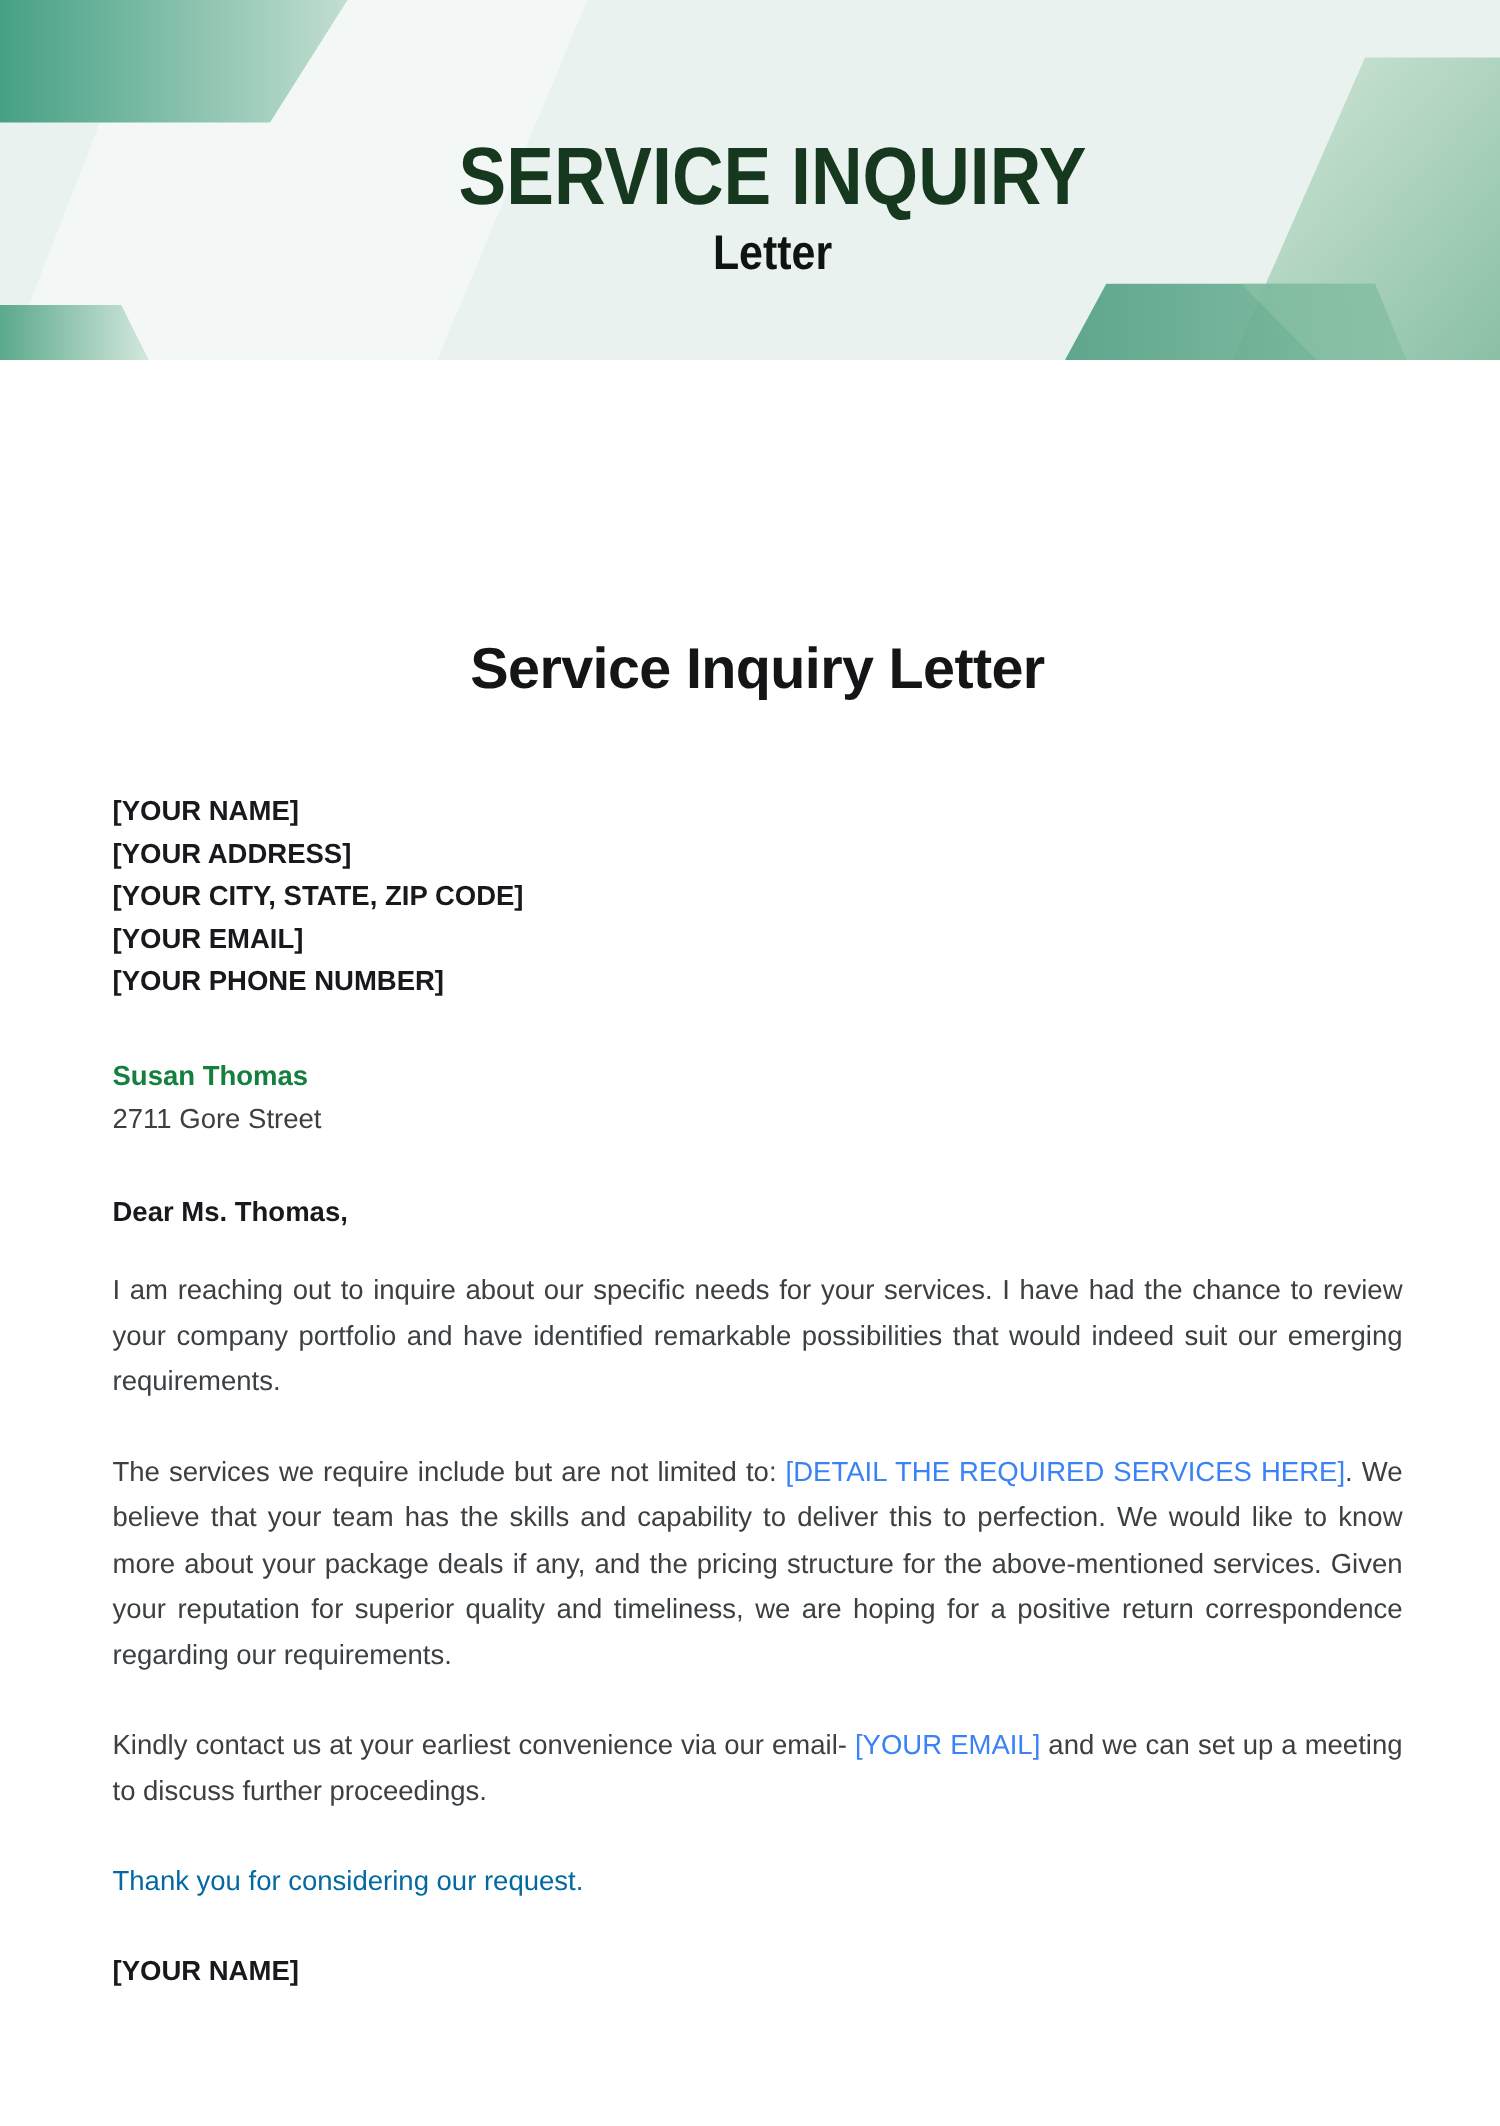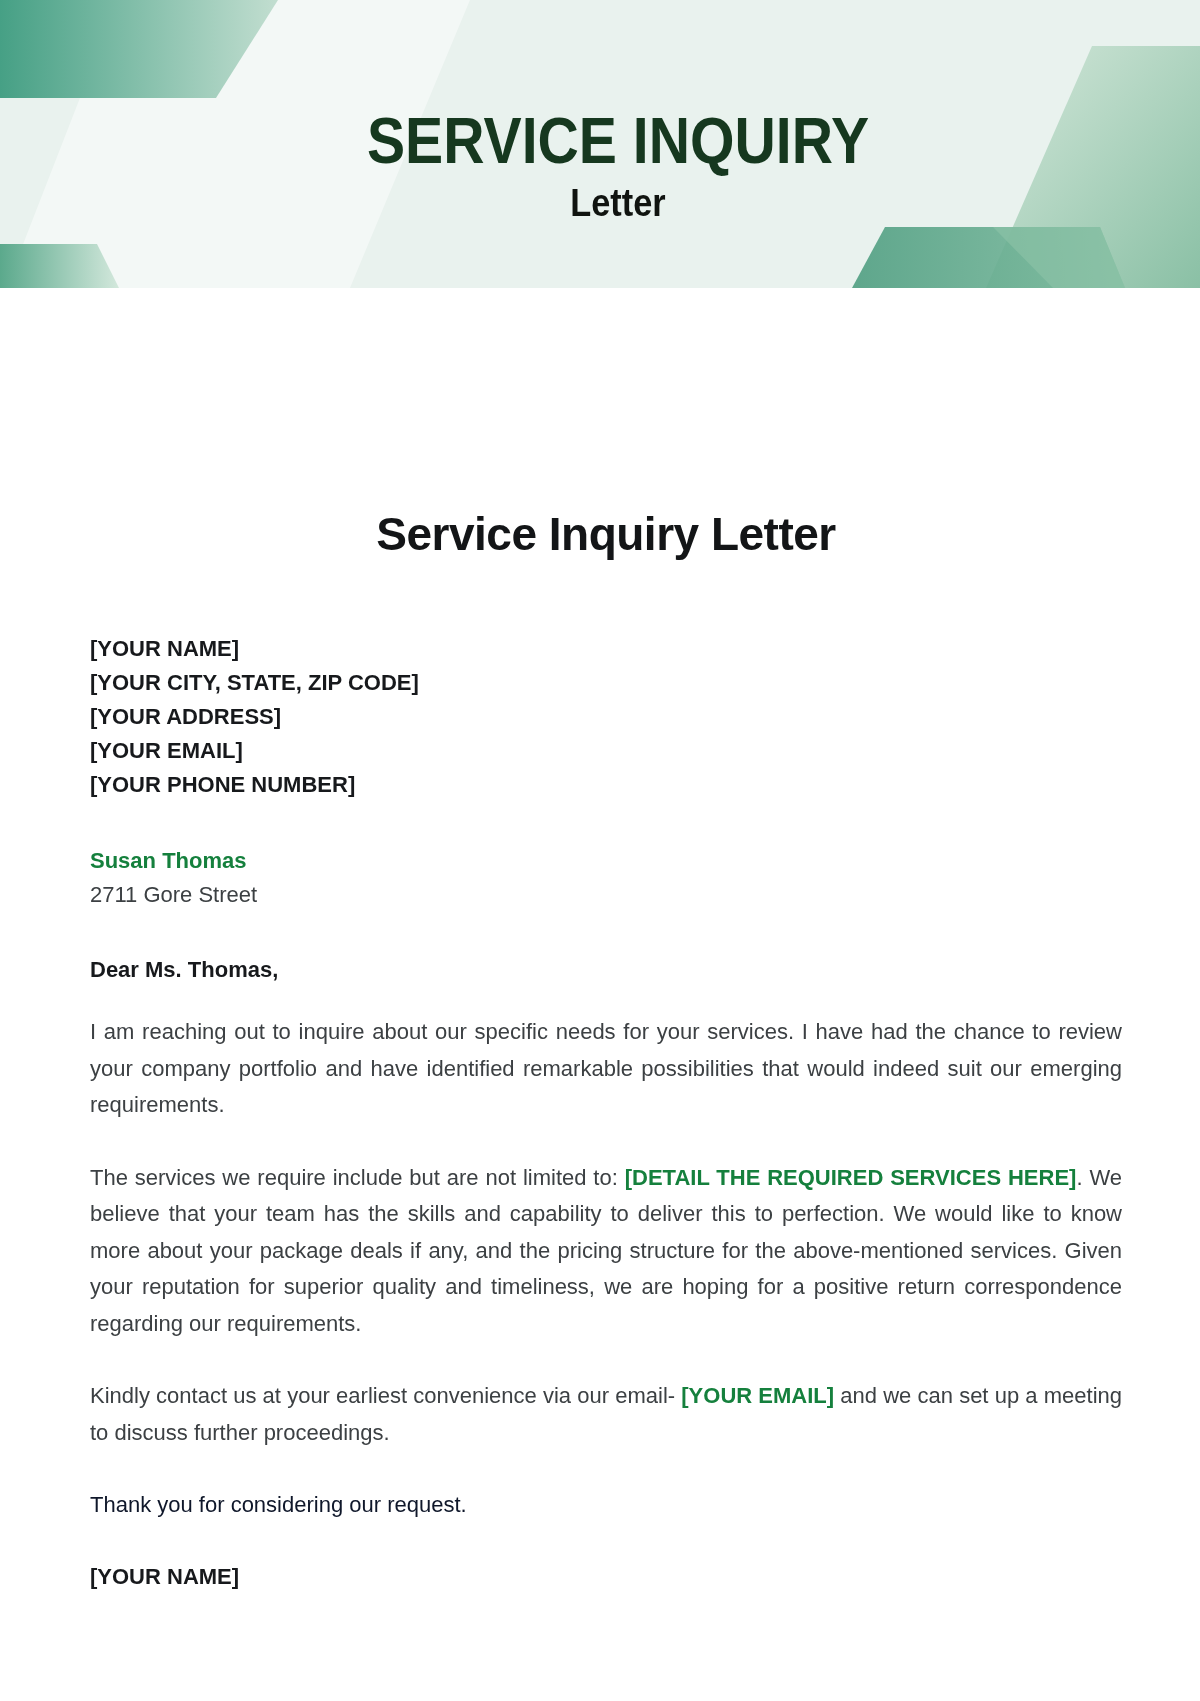--- a/index.html
+++ b/index.html
@@ -26,22 +26,22 @@
     margin:150px 0 0 0;text-align:center;
     font-size:46px;line-height:56px;font-weight:bold;color:#131517;letter-spacing:-.5px;
   }
   .sender{margin-top:70px;font-size:22px;line-height:34px;font-weight:bold;color:#17191c;}
   .recipient{margin-top:42px;font-size:22px;line-height:34px;color:#3c4043;}
   .recipient .name{font-weight:bold;color:#15803d;}
   p{margin:0;}
   .salutation{margin-top:40px;font-size:22px;line-height:36px;font-weight:bold;color:#17191c;}
   .para{margin-top:26px;font-size:22px;line-height:36.5px;color:#3c4043;text-align:justify;}
   .para ~ .para{margin-top:36px;}
-  .para .b{font-weight:bold;color:#15803d;}
-  .plain{margin-top:36px;font-size:22px;line-height:36px;color:#0f172a;}
+  .para .b{font-weight:normal;color:#3b82f6;}
+  .plain{margin-top:36px;font-size:22px;line-height:36px;color:#0369a1;}
   .signature{margin-top:36px;font-size:22px;line-height:36px;font-weight:bold;color:#17191c;}
 </style>
 </head>
 <body>
 
 <div class="page">
 
   <header class="banner">
     <svg width="1200" height="288" viewBox="0 0 1200 288">
       <defs>
@@ -74,22 +74,22 @@
       <div class="banner-title">SERVICE INQUIRY</div>
       <div class="banner-subtitle">Letter</div>
     </div>
   </header>
 
   <main class="content">
     <h1 class="letter-title">Service Inquiry Letter</h1>
 
     <div class="sender">
         <div>[YOUR NAME]</div>
+        <div>[YOUR ADDRESS]</div>
         <div>[YOUR CITY, STATE, ZIP CODE]</div>
-        <div>[YOUR ADDRESS]</div>
         <div>[YOUR EMAIL]</div>
         <div>[YOUR PHONE NUMBER]</div>
       </div>
 
     <div class="recipient">
       <div class="name">Susan Thomas</div>
       <div>2711 Gore Street</div>
     </div>
 
     <p class="salutation">Dear Ms. Thomas,</p>

